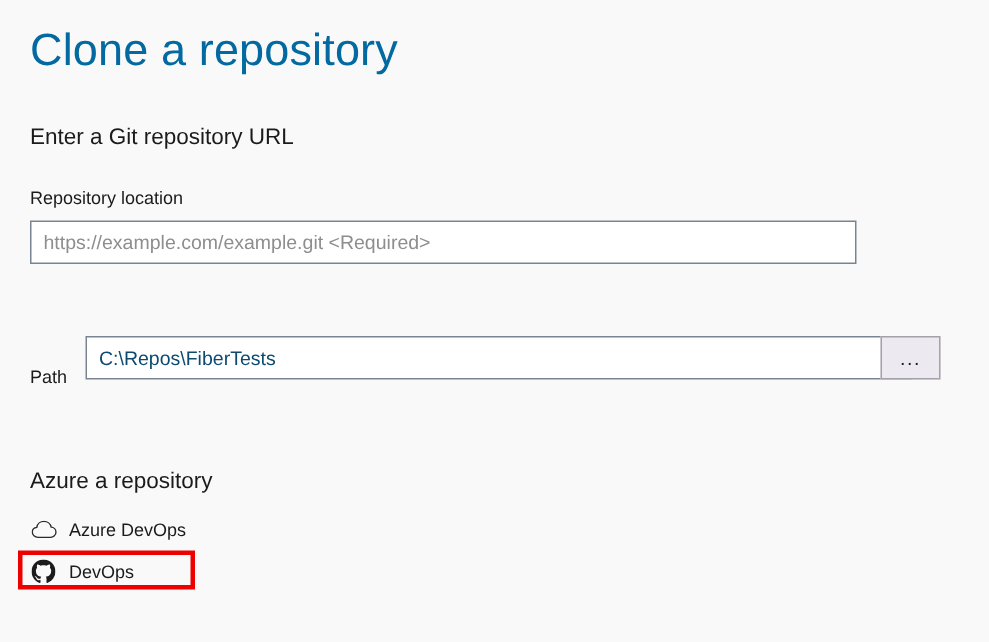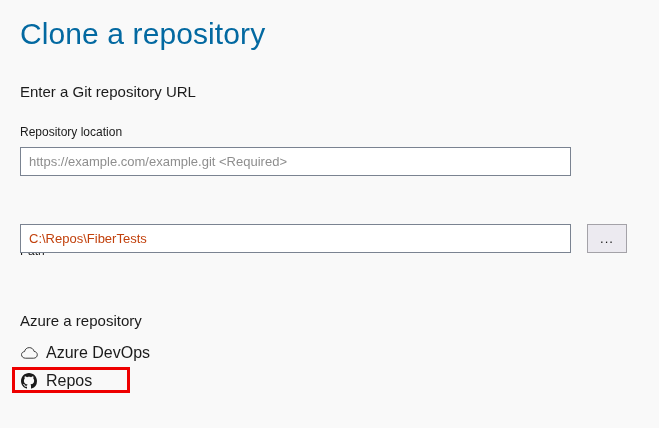--- a/index.html
+++ b/index.html
@@ -66,31 +66,31 @@
     position: absolute;
     left: 20px;
     width: 551px;
     height: 29px;
     box-sizing: border-box;
     background: #ffffff;
     border: 1px solid #8a8886;
     border-color: #7a8391;
     font-family: "Liberation Sans", sans-serif;
     font-size: 13px;
-    color: #c2410c;
+    color: #0c4a6e;
     padding: 0 8px;
     outline: none;
     border-radius: 0;
   }
   .text-input::placeholder {
     color: #8e8e8e;
     opacity: 1;
   }
   #repo-location-input { top: 147px; }
-  #path-input { top: 224px; }
+  #path-input { top: 224px; margin-left: 37px; }
 
   
   .browse-button {
     position: absolute;
     left: 587px;
     top: 224px;
     width: 40px;
     height: 29px;
     box-sizing: border-box;
     background: #eceaf0;
@@ -129,21 +129,21 @@
     width: 18px;
     height: 18px;
     display: inline-flex;
     align-items: center;
     justify-content: center;
     flex: 0 0 18px;
     margin-right: 8px;
   }
   .repo-source-icon svg { display: block; }
   .repo-source-label {
-    font-size: 16px;
+    font-size: 12px;
     color: #1b1b1b;
     line-height: 18px;
     white-space: nowrap;
   }
 
   
   .highlight-box {
     position: absolute;
     left: 12px;
     top: 367px;
@@ -192,20 +192,20 @@
         <svg width="16" height="16" viewBox="0 0 16 16">
           <path fill="#1b1b1b" d="M8 0C3.58 0 0 3.58 0 8c0 3.54 2.29 6.53 5.47 7.59.4.07.55-.17.55-.38
              0-.19-.01-.82-.01-1.49-2.01.37-2.53-.49-2.69-.94-.09-.23-.48-.94-.82-1.13-.28-.15-.68-.52-.01-.53.63-.01
              1.08.58 1.23.82.72 1.21 1.87.87 2.33.66.07-.52.28-.87.51-1.07-1.78-.2-3.64-.89-3.64-3.95
              0-.87.31-1.59.82-2.15-.08-.2-.36-1.02.08-2.12 0 0 .67-.21 2.2.82.64-.18 1.32-.27 2-.27.68 0
              1.36.09 2 .27 1.53-1.04 2.2-.82 2.2-.82.44 1.1.16 1.92.08 2.12.51.56.82 1.27.82 2.15 0
              3.07-1.87 3.75-3.65 3.95.29.25.54.73.54 1.48 0 1.07-.01 1.93-.01 2.2 0
              .21.15.46.55.38A8.01 8.01 0 0 0 16 8c0-4.42-3.58-8-8-8z"></path>
         </svg>
       </span>
-      <span class="repo-source-label">Repos</span>
+      <span class="repo-source-label">DevOps</span>
     </div>
 
   </div>
 
   <div class="highlight-box"></div>
 
 </div>
 
 </body></html>

